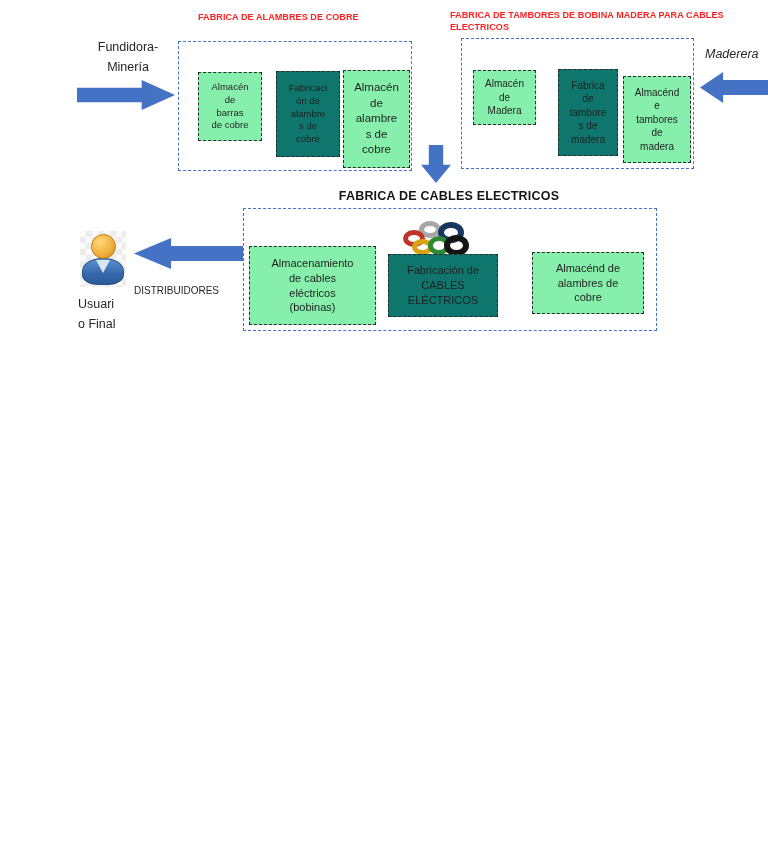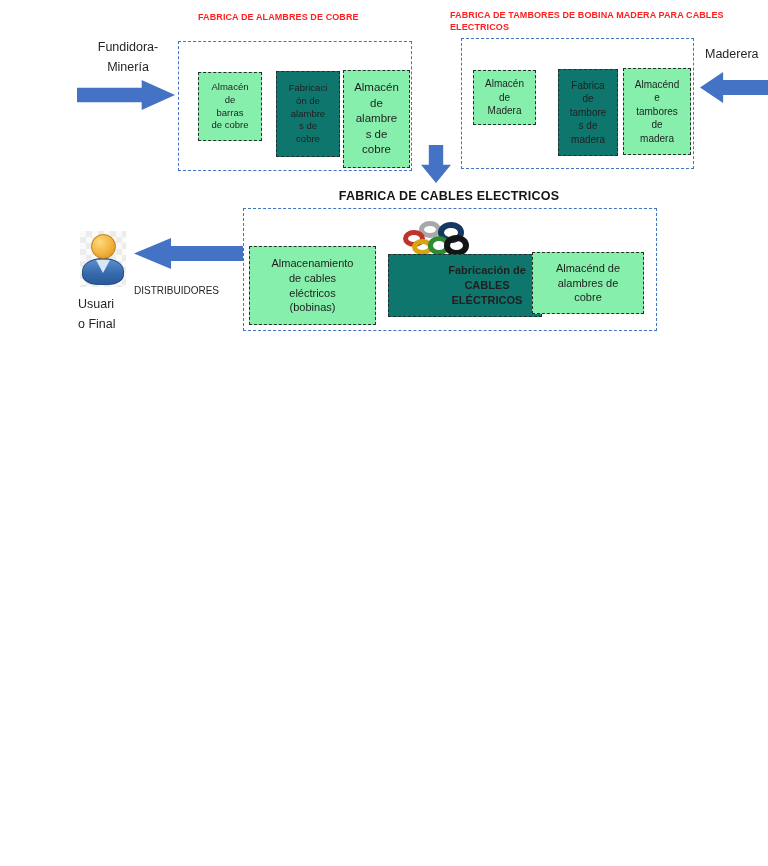--- a/index.html
+++ b/index.html
@@ -15,21 +15,21 @@
   .main-title{font-weight:bold;font-size:12.5px;color:#151515;text-align:center;letter-spacing:.2px;}
   
   .group{border:1px dashed #4472c4;background:transparent;}
   
   .box{
     border:1px dashed #2b2b2b;background:#86efac;
     display:flex;align-items:center;justify-content:center;text-align:center;
     white-space:pre-line;color:#1f1f1f;line-height:1.35;
   }
   .box.green{background:#0f766e;}
-  .box.bold{font-weight:bold;padding-left:44px;}
+  .box.bold{font-weight:normal;}
   
   .arrow{background:#4472c4;}
   .arrow.right{clip-path:polygon(0 26%, 66% 26%, 66% 0, 100% 50%, 66% 100%, 66% 74%, 0 74%);}
   .arrow.left{clip-path:polygon(100% 26%, 34% 26%, 34% 0, 0 50%, 34% 100%, 34% 74%, 100% 74%);}
   .arrow.down{clip-path:polygon(26% 0, 74% 0, 74% 52%, 100% 52%, 50% 100%, 0 52%, 26% 52%);}
   
   .plain{font-size:12.5px;line-height:20px;color:#262626;}
   
   .person{
     background:repeating-conic-gradient(#ececec 0% 25%, #fafafa 0% 50%);
@@ -60,21 +60,21 @@
 <div id="stage">
 
   <div class="abs red-title" style="left:198px;top:11px;width:170px;">FABRICA DE ALAMBRES DE COBRE</div>
 
   <div class="abs red-title pre" style="left:450px;top:9px;width:278px;">FABRICA DE TAMBORES DE BOBINA  MADERA PARA CABLES
 ELECTRICOS</div>
 
   <div class="abs plain pre" style="left:86px;top:37px;width:84px;text-align:center;">Fundidora-
 Minería</div>
 
-  <div class="abs plain" style="left:705px;top:44px;width:62px;">Maderera</div>
+  <div class="abs plain" style="left:705px;top:44px;width:62px;font-style:italic;">Maderera</div>
 
   <div class="abs arrow right" style="left:77px;top:80px;width:98px;height:30px;"></div>
 
   <div class="abs group" style="left:178px;top:41px;width:232px;height:128px;"></div>
   <div class="abs box" style="left:198px;top:72px;width:62px;height:67px;font-size:9.5px;">Almacén
 de
 barras
 de cobre</div>
   <div class="abs box green" style="left:276px;top:71px;width:62px;height:84px;font-size:9.5px;">Fabricaci
 ón de
@@ -89,21 +89,21 @@
 
   <div class="abs group" style="left:461px;top:38px;width:231px;height:129px;"></div>
   <div class="abs box" style="left:473px;top:70px;width:61px;height:53px;font-size:10px;">Almacén
 de
 Madera</div>
   <div class="abs box green" style="left:558px;top:69px;width:58px;height:85px;font-size:10px;">Fabrica
 de
 tambore
 s de
 madera</div>
-  <div class="abs box" style="left:623px;top:68px;width:66px;height:85px;font-size:10px;">Almacénd
+  <div class="abs box" style="left:623px;top:76px;width:66px;height:85px;font-size:10px;">Almacénd
 e
 tambores
 de
 madera</div>
 
   <div class="abs arrow left" style="left:700px;top:72px;width:68px;height:31px;"></div>
 
   <div class="abs arrow down" style="left:421px;top:145px;width:30px;height:38px;"></div>
 
   <div class="abs main-title" style="left:243px;top:189px;width:412px;">FABRICA DE CABLES ELECTRICOS</div>

